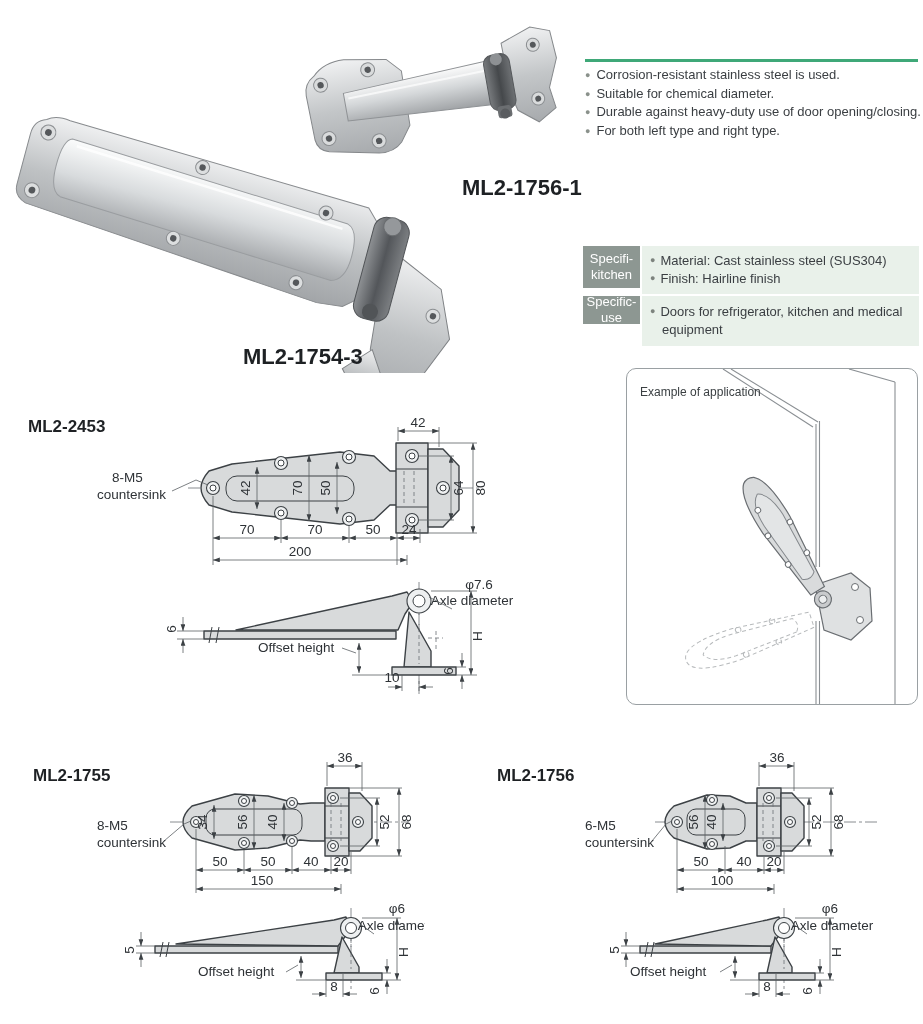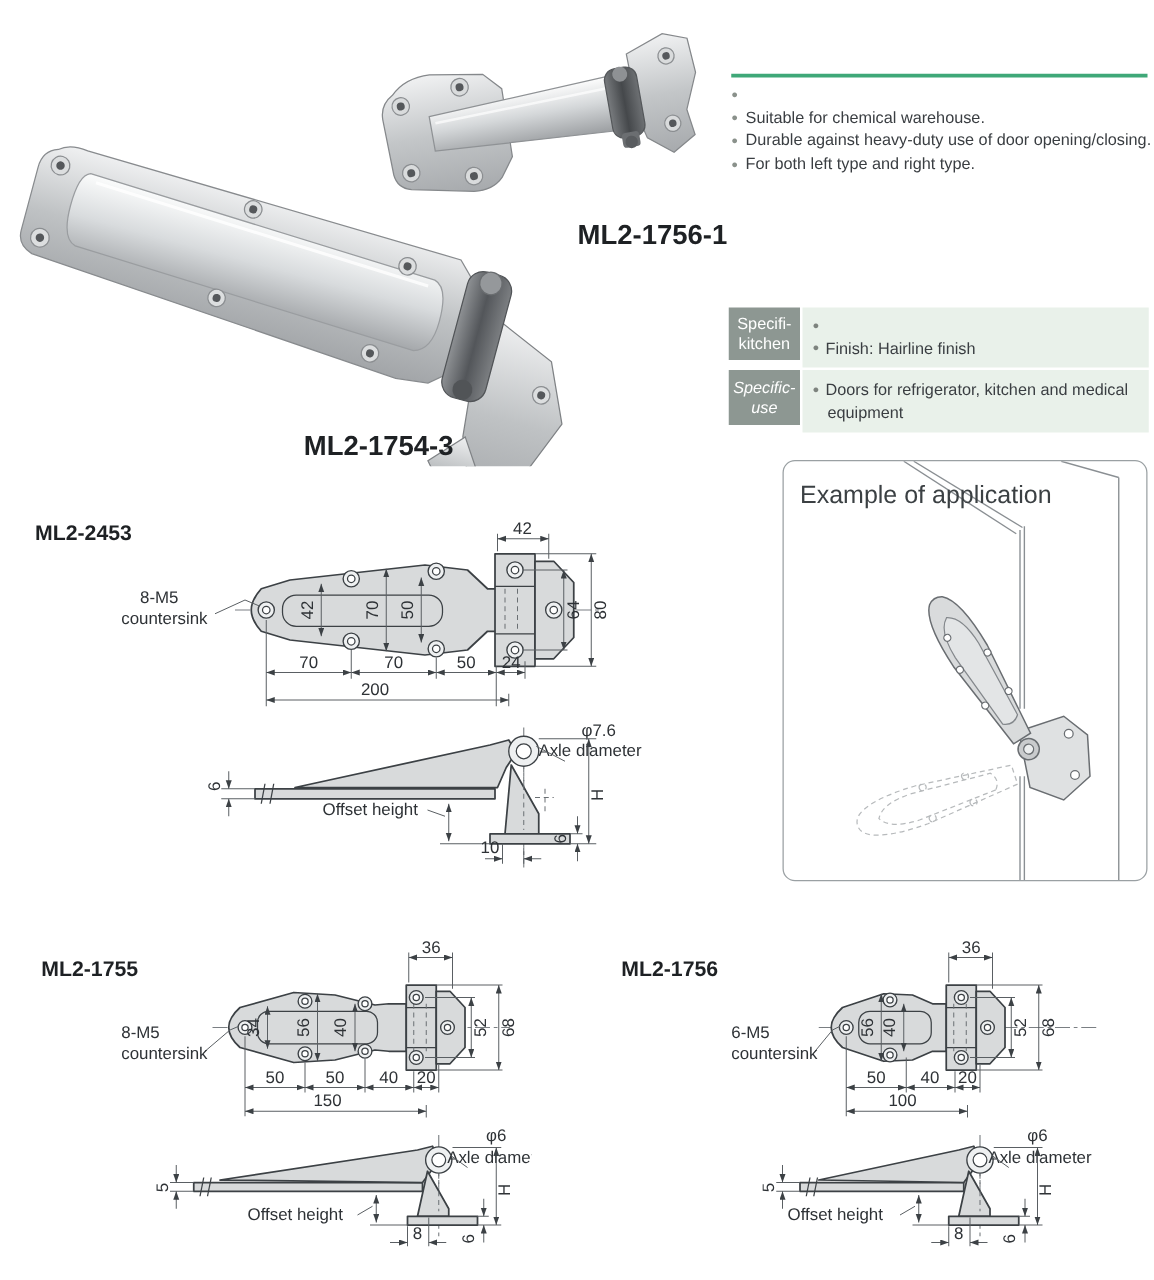--- a/index.html
+++ b/index.html
@@ -14,21 +14,21 @@
   .features .fi .blt{color:#8a918b;font-size:9px;line-height:18.5px;margin-right:6px;}
   .spec{width:336px;display:grid;grid-template-columns:57px 1fr;row-gap:2px;column-gap:2px;font-size:13px;}
   .spec .lbl{background:#8d9792;color:#fff;display:flex;flex-direction:column;align-items:center;
              justify-content:center;line-height:1.25;text-align:center;}
   .spec .val{background:#e9f1ea;color:#3a3e42;padding:3px 6px 3px 8px;display:flex;
              flex-direction:column;justify-content:center;line-height:1.35;}
   .spec .vi{display:flex;}
   .spec .vi .blt{color:#7d837e;font-size:9px;line-height:17.5px;margin-right:5px;}
   .spec .cont{padding-left:12px;}
   .appbox{width:290px;height:335px;border:1.5px solid #9aa0a3;border-radius:10px;background:#fff;}
-  .apptitle{position:absolute;left:13px;top:16px;font-size:20px;color:#3b4043;text-align:right;}
+  .apptitle{position:absolute;left:13px;top:16px;font-size:12px;color:#3b4043;text-align:right;}
   svg{display:block;}
   svg text{font-family:"Liberation Sans",sans-serif;}
   .dim{font-size:13.5px;fill:#2e3236;}
   .plate{fill:#d8dadb;stroke:#3c4145;stroke-width:1.4;stroke-linejoin:round;}
   .thin{fill:none;stroke:#3c4145;stroke-width:1;}
   .dl{stroke:#5a5f63;stroke-width:0.8;fill:none;}
   .cl{stroke:#7a7f83;stroke-width:0.9;fill:none;stroke-dasharray:12 3 3 3;}
   .hid{stroke:#6a6f73;stroke-width:0.8;fill:none;stroke-dasharray:4 3;}
   .holeO{fill:#eef0f1;stroke:#3c4145;stroke-width:1.1;}
   .holeI{fill:#fff;stroke:#3c4145;stroke-width:1;}
@@ -127,50 +127,52 @@
       <circle cx="384" cy="36" r="9" fill="#95989b" stroke="#6a6d70"></circle>
       <circle cx="384" cy="124" r="8" fill="#515457"></circle>
     </g>
   </svg>
   <div class="abs ptitle" style="left:243px;top:344px;text-align:right;">ML2-1754-3</div>
 
   <div class="abs greenline" style="left:585px;top:59px;"></div>
   <div class="abs features" style="left:585px;top:66px;">
     <div class="fi">
         <span class="blt">●</span>
+        <span>Corrosion-resistant stainless steel is used.</span>
       </div>
     <div class="fi">
         <span class="blt">●</span>
-        <span>Suitable for chemical warehouse.</span>
+        <span>Suitable for chemical diameter.</span>
       </div>
     <div class="fi">
         <span class="blt">●</span>
         <span>Durable against heavy-duty use of door opening/closing.</span>
       </div>
     <div class="fi">
         <span class="blt">●</span>
         <span>For both left type and right type.</span>
       </div>
   </div>
 
   <div class="abs spec" style="left:583px;top:246px;">
     <div class="lbl" style="height:42px;">
       <span>Specifi-</span>
       <span>kitchen</span>
     </div>
     <div class="val" style="height:42px;">
       <div class="vi">
           <span class="blt">●</span>
+          <span>Material: Cast stainless steel (SUS304)</span>
         </div>
       <div class="vi">
           <span class="blt">●</span>
           <span>Finish: Hairline finish</span>
         </div>
     </div>
-    <div class="lbl" style="height:44px;font-style:italic;">
+    <div class="lbl" style="height:28px;">
       <span>Specific-</span>
       <span>use</span>
     </div>
     <div class="val" style="height:44px;">
       <div class="vi">
           <span class="blt">●</span>
           <span>Doors for refrigerator, kitchen and medical</span>
         </div>
       <div class="cont">equipment</div>
     </div>

